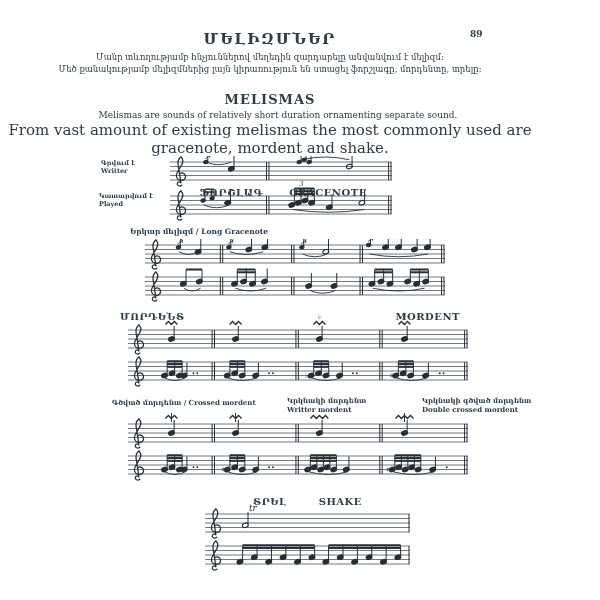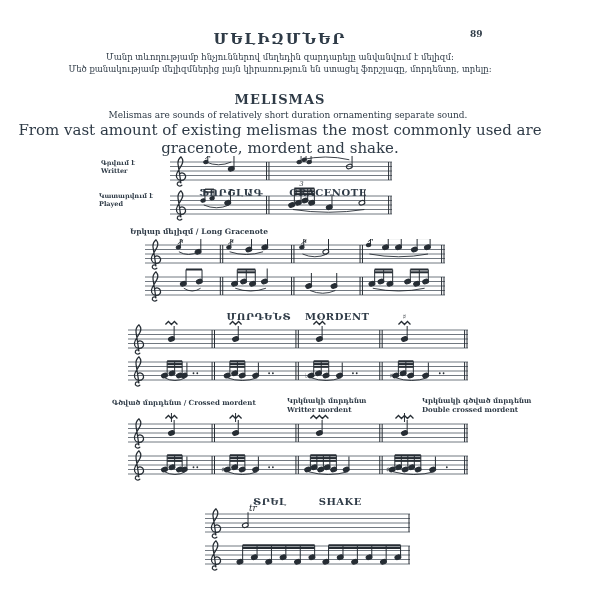--- a/index.html
+++ b/index.html
@@ -1,29 +1,29 @@
 <!DOCTYPE html>
 <html><head>
 <meta charset="utf-8">
 <style>
   html,body{margin:0;padding:0;background:#fff;}
   #page{position:relative;width:600px;height:600px;background:#ffffff;overflow:hidden;
         font-family:"DejaVu Serif","DejaVu Sans",serif;color:#2f3b47;}
   .abs{position:absolute;}
-  .center{left:12px;width:536px;text-align:center;}
+  .center{left:2px;width:536px;text-align:center;}
   .pgnum{left:470px;top:29px;font-size:9px;font-weight:bold;}
   .title-hy{top:30px;font-size:15px;font-weight:bold;letter-spacing:2px;margin:0;}
   .ihy1{top:52px;font-size:8.5px;margin:0;}
   .ihy2{top:64px;font-size:8.5px;margin:0;}
   .title-en{top:92px;font-size:13px;font-weight:bold;letter-spacing:1px;margin:0;}
   .ien1{top:110px;font-size:9px;margin:0;padding-left:8px;}
   .ien2{top:121px;font-size:15px;margin:0;}
   .sys-heading{display:flex;justify-content:center;font-weight:bold;font-size:10px;letter-spacing:0.5px;}
   .sh1{left:170px;top:142px;width:226px;gap:26px;margin-top:45px;}
-  .sh3{left:128px;top:311px;width:340px;gap:14px;}
+  .sh3{left:120px;top:311px;width:340px;gap:14px;justify-content:space-between;}
   .sh5{left:205px;top:496px;width:205px;gap:32px;}
   .staff-label{font-size:6.5px;font-weight:bold;line-height:8px;}
   .lw{left:101px;top:159px;}
   .lp{left:99px;top:192px;}
   .lg-label{left:130px;top:227px;font-size:7.5px;font-weight:bold;}
   .m-label{font-size:7px;font-weight:bold;line-height:8.5px;}
   .ml1{left:112px;top:399px;}
   .ml2{left:287px;top:397px;}
   .ml3{left:386px;top:397px;margin-left:36px;}
   .music-system{line-height:0;}

